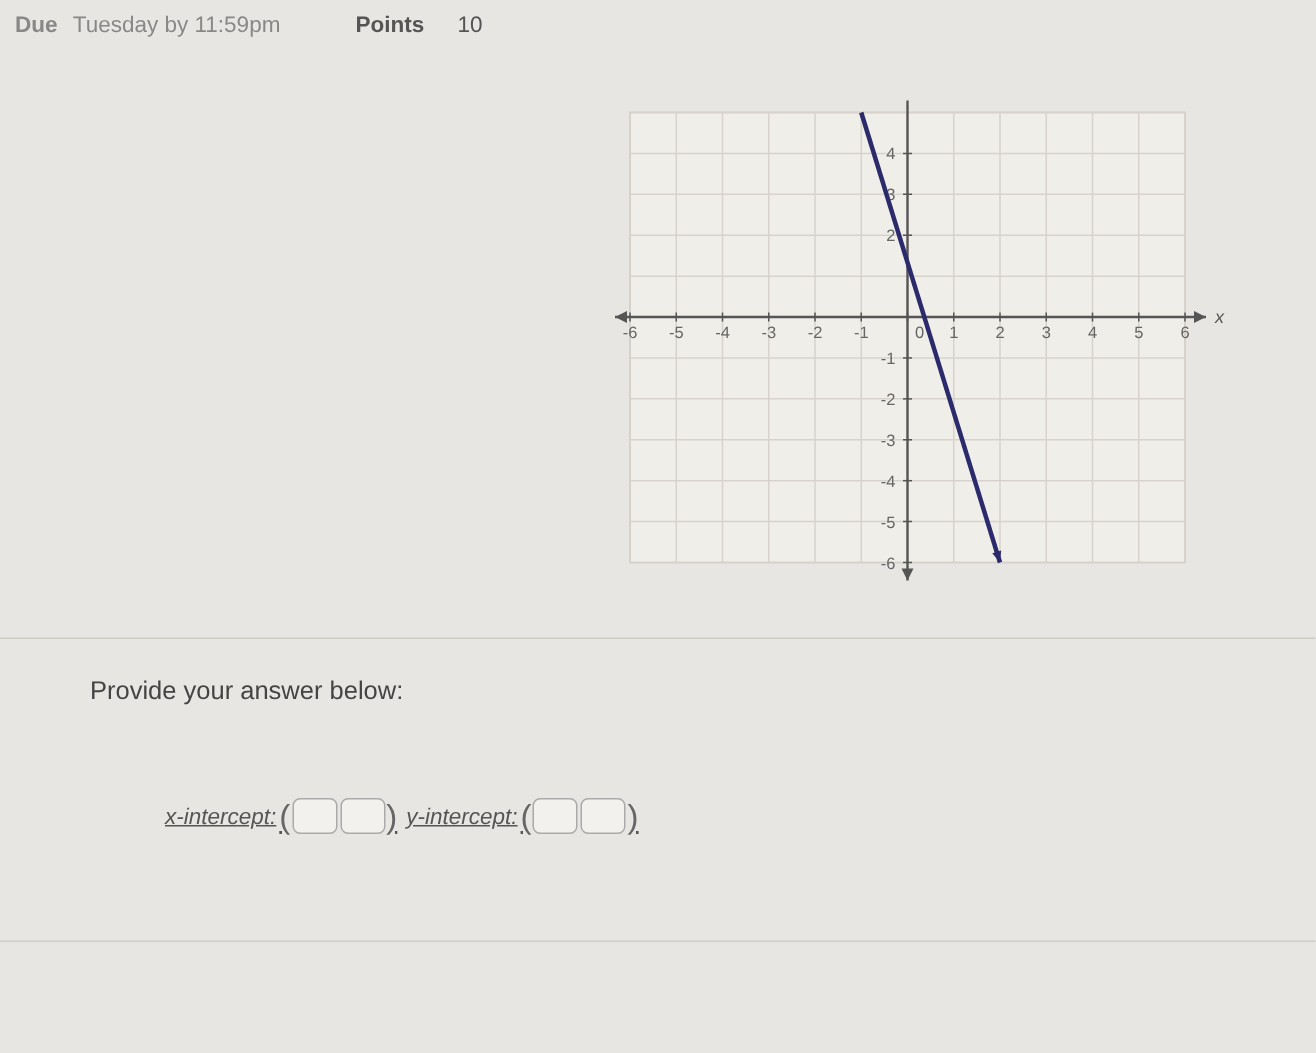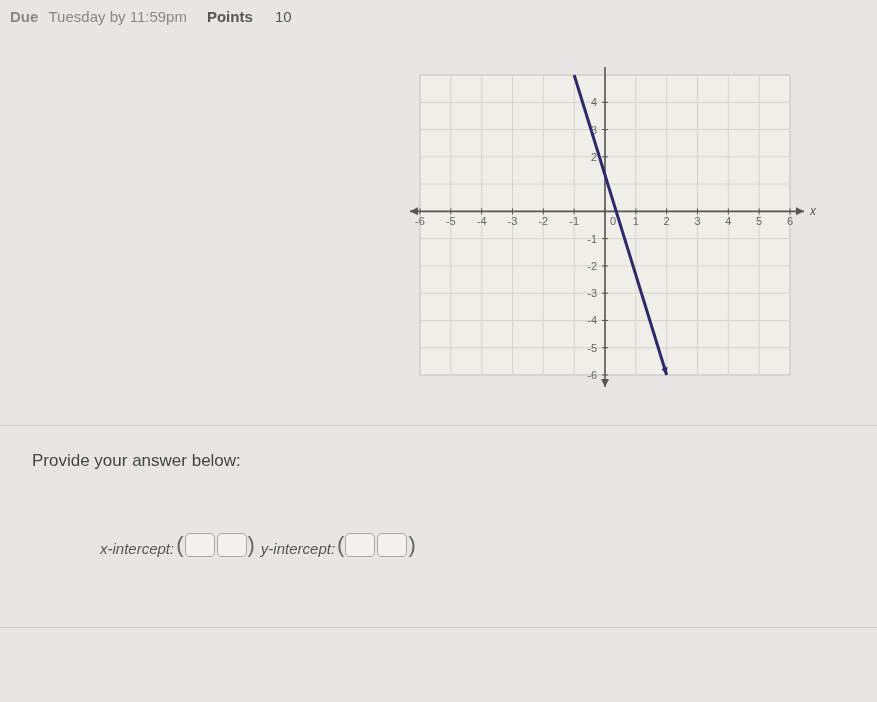--- a/index.html
+++ b/index.html
@@ -10,52 +10,54 @@
       width: 877px;
       height: 702px;
       position: relative;
       overflow: hidden;
     }
     .header {
       display: flex;
       align-items: baseline;
       padding: 8px 10px 20px 10px;
       font-size: 15px;
+      gap: 30px;
     }
     .header .due-label { color: #888; font-weight: 600; }
     .header .due-value { color: #888; margin-left: 6px; }
     .header .points-label { color: #555; font-weight: 600; margin-left: 20px; }
     .header .points-value { color: #555; margin-left: 18px; }
     .header .submit-label { color: #444; font-weight: 700; margin-left: 30px; }
     .header .submit-value { color: #555; margin-left: 8px; }
     .chart-wrap {
       width: 430px;
       margin-left: 400px;
       margin-top: 10px;
     }
     .chart-svg { display: block; }
     .divider {
       height: 1px;
       background: #cfcbc5;
       margin: 30px 0 0 0;
     }
     .answer-section {
-      padding: 25px 60px 20px 32px;
+      padding: 25px 60px 20px 60px;
     }
     .answer-prompt {
       font-size: 17px;
       color: #444;
       margin-bottom: 60px;
     }
     .inputs-row {
       display: flex;
-      align-items: flex-end;
+      align-items: center;
       font-size: 15px;
       color: #555;
-      margin-left: 68px;
+      margin-left: 50px;
+      text-decoration: underline;
     }
     .inputs-row .ilabel { margin-right: 2px; font-style: italic;}
     .inputs-row .paren { font-size: 22px; color: #666; position: relative; top: 1px;}
     .ans-box {
       display: inline-block;
       width: 30px;
       height: 24px;
       border: 1px solid #aaa;
       border-radius: 5px;
       background: #f3f1ee;

